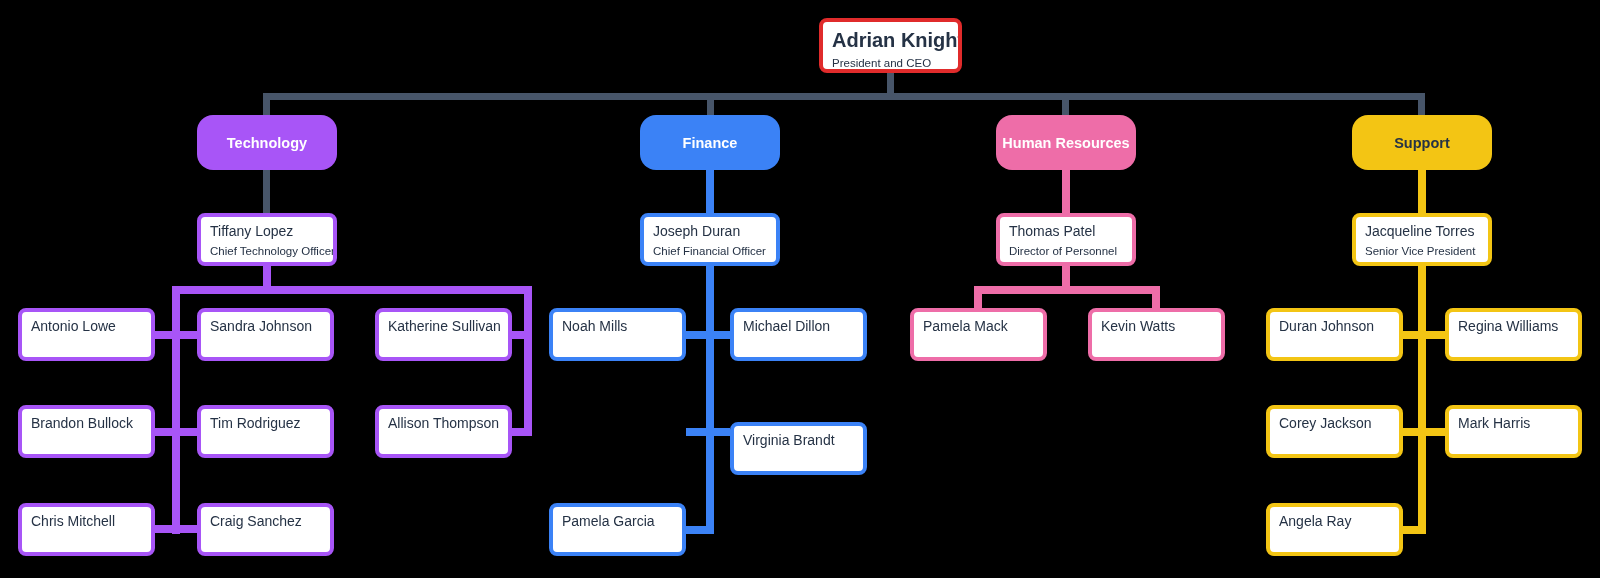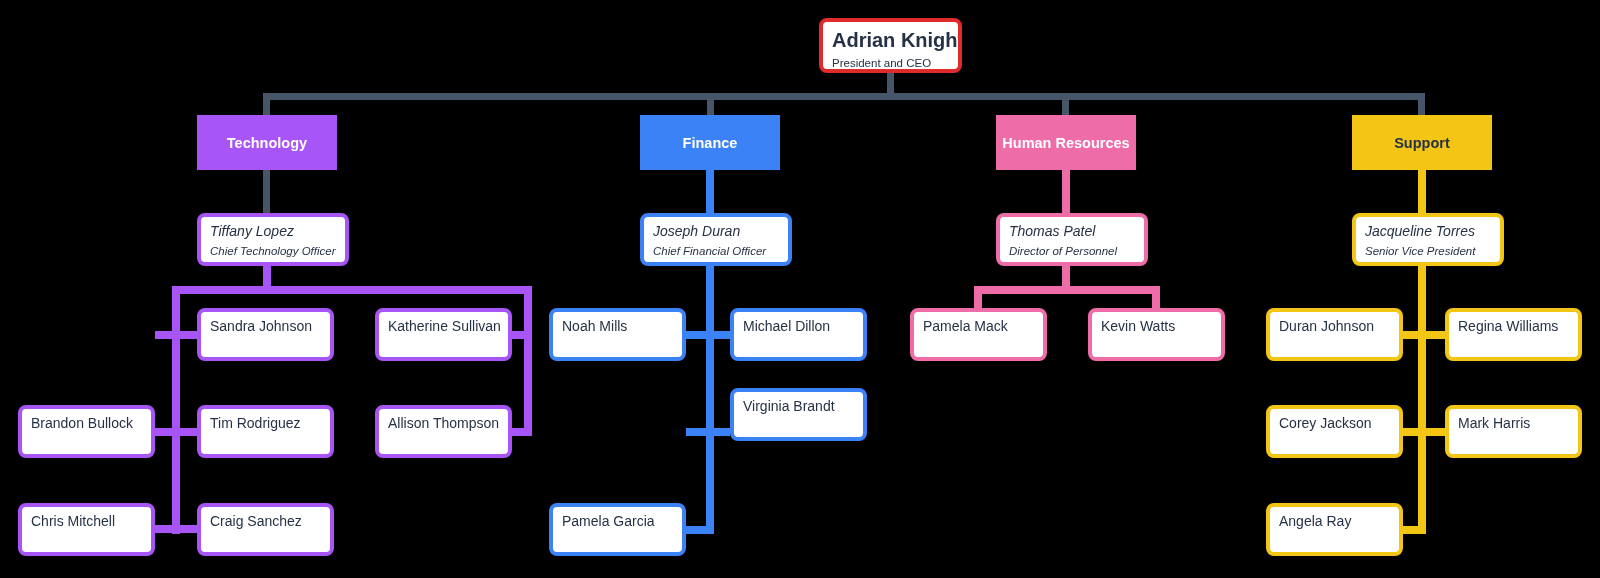--- a/index.html
+++ b/index.html
@@ -11,34 +11,34 @@
   .lg{background:var(--connector);}
   .lt{background:var(--technology);}
   .lf{background:var(--finance);}
   .lh{background:var(--hr);}
   .ls{background:var(--support);}
 
   
   .person{position:absolute;width:137px;height:53px;background:var(--box-fill);
           border:4px solid;border-radius:8px;box-sizing:border-box;
           padding:6px 9px;overflow:hidden;}
-  .head{width:152px;font-style:italic;}
+  .head{width:140px;}
   .ceo-box{width:143px;height:55px;}
   .bt{border-color:var(--technology);}
   .bf{border-color:var(--finance);}
   .bh{border-color:var(--hr);}
   .bs{border-color:var(--support);}
   .bceo{border-color:var(--ceo);}
 
   .nm{font-size:14px;color:var(--text);line-height:1.25;white-space:nowrap;}
   .tt{font-size:11.5px;color:var(--text);margin-top:4px;white-space:nowrap;}
   .ceo-box .nm{font-size:20px;font-weight:700;}
 
   
-  .dept{position:absolute;width:140px;height:55px;border-radius:0;box-sizing:border-box;
+  .dept{position:absolute;width:140px;height:55px;border-radius:16px;box-sizing:border-box;
         display:flex;align-items:center;justify-content:center;
         font-size:14.5px;font-weight:700;color:var(--label-light);}
   .ft{background:var(--technology);}
   .ff{background:var(--finance);}
   .fh{background:var(--hr);}
   .fs{background:var(--support);}
   .dept.dark{color:var(--text);}
 </style>
 </head>
 <body>
@@ -110,20 +110,23 @@
   </div>
   <div class="person head bh" style="left:996px;top:213px">
     <div class="nm">Thomas Patel</div>
     <div class="tt">Director of Personnel</div>
   </div>
   <div class="person head bs" style="left:1352px;top:213px">
     <div class="nm">Jacqueline Torres</div>
     <div class="tt">Senior Vice President</div>
   </div>
 
+  <div class="person bt" style="left:18px;top:308px">
+    <div class="nm">Antonio Lowe</div>
+  </div>
   <div class="person bt" style="left:197px;top:308px">
     <div class="nm">Sandra Johnson</div>
   </div>
   <div class="person bt" style="left:18px;top:405px">
     <div class="nm">Brandon Bullock</div>
   </div>
   <div class="person bt" style="left:375px;top:308px">
     <div class="nm">Katherine Sullivan</div>
   </div>
   <div class="person bt" style="left:197px;top:405px">
@@ -138,21 +141,21 @@
   <div class="person bt" style="left:197px;top:503px">
     <div class="nm">Craig Sanchez</div>
   </div>
 
   <div class="person bf" style="left:549px;top:308px">
     <div class="nm">Noah Mills</div>
   </div>
   <div class="person bf" style="left:730px;top:308px">
     <div class="nm">Michael Dillon</div>
   </div>
-  <div class="person bf" style="left:730px;top:388px">
+  <div class="person bf" style="left:730px;top:422px">
     <div class="nm">Virginia Brandt</div>
   </div>
   <div class="person bf" style="left:549px;top:503px">
     <div class="nm">Pamela Garcia</div>
   </div>
 
   <div class="person bh" style="left:910px;top:308px">
     <div class="nm">Pamela Mack</div>
   </div>
   <div class="person bh" style="left:1088px;top:308px">

